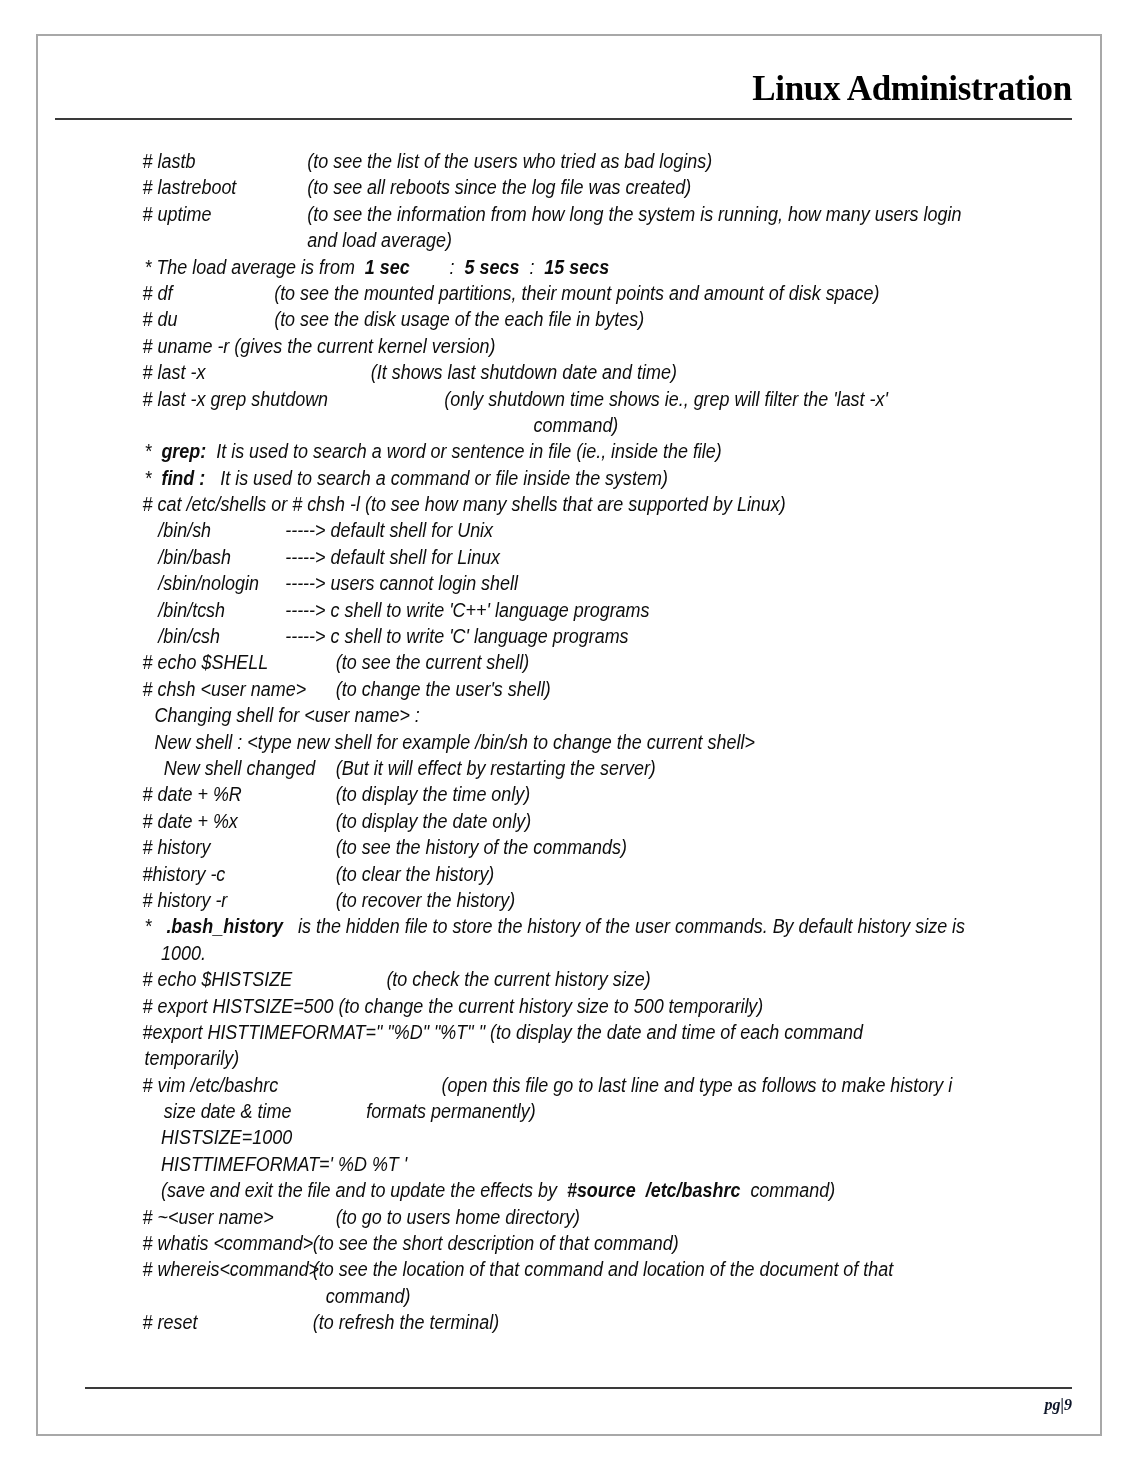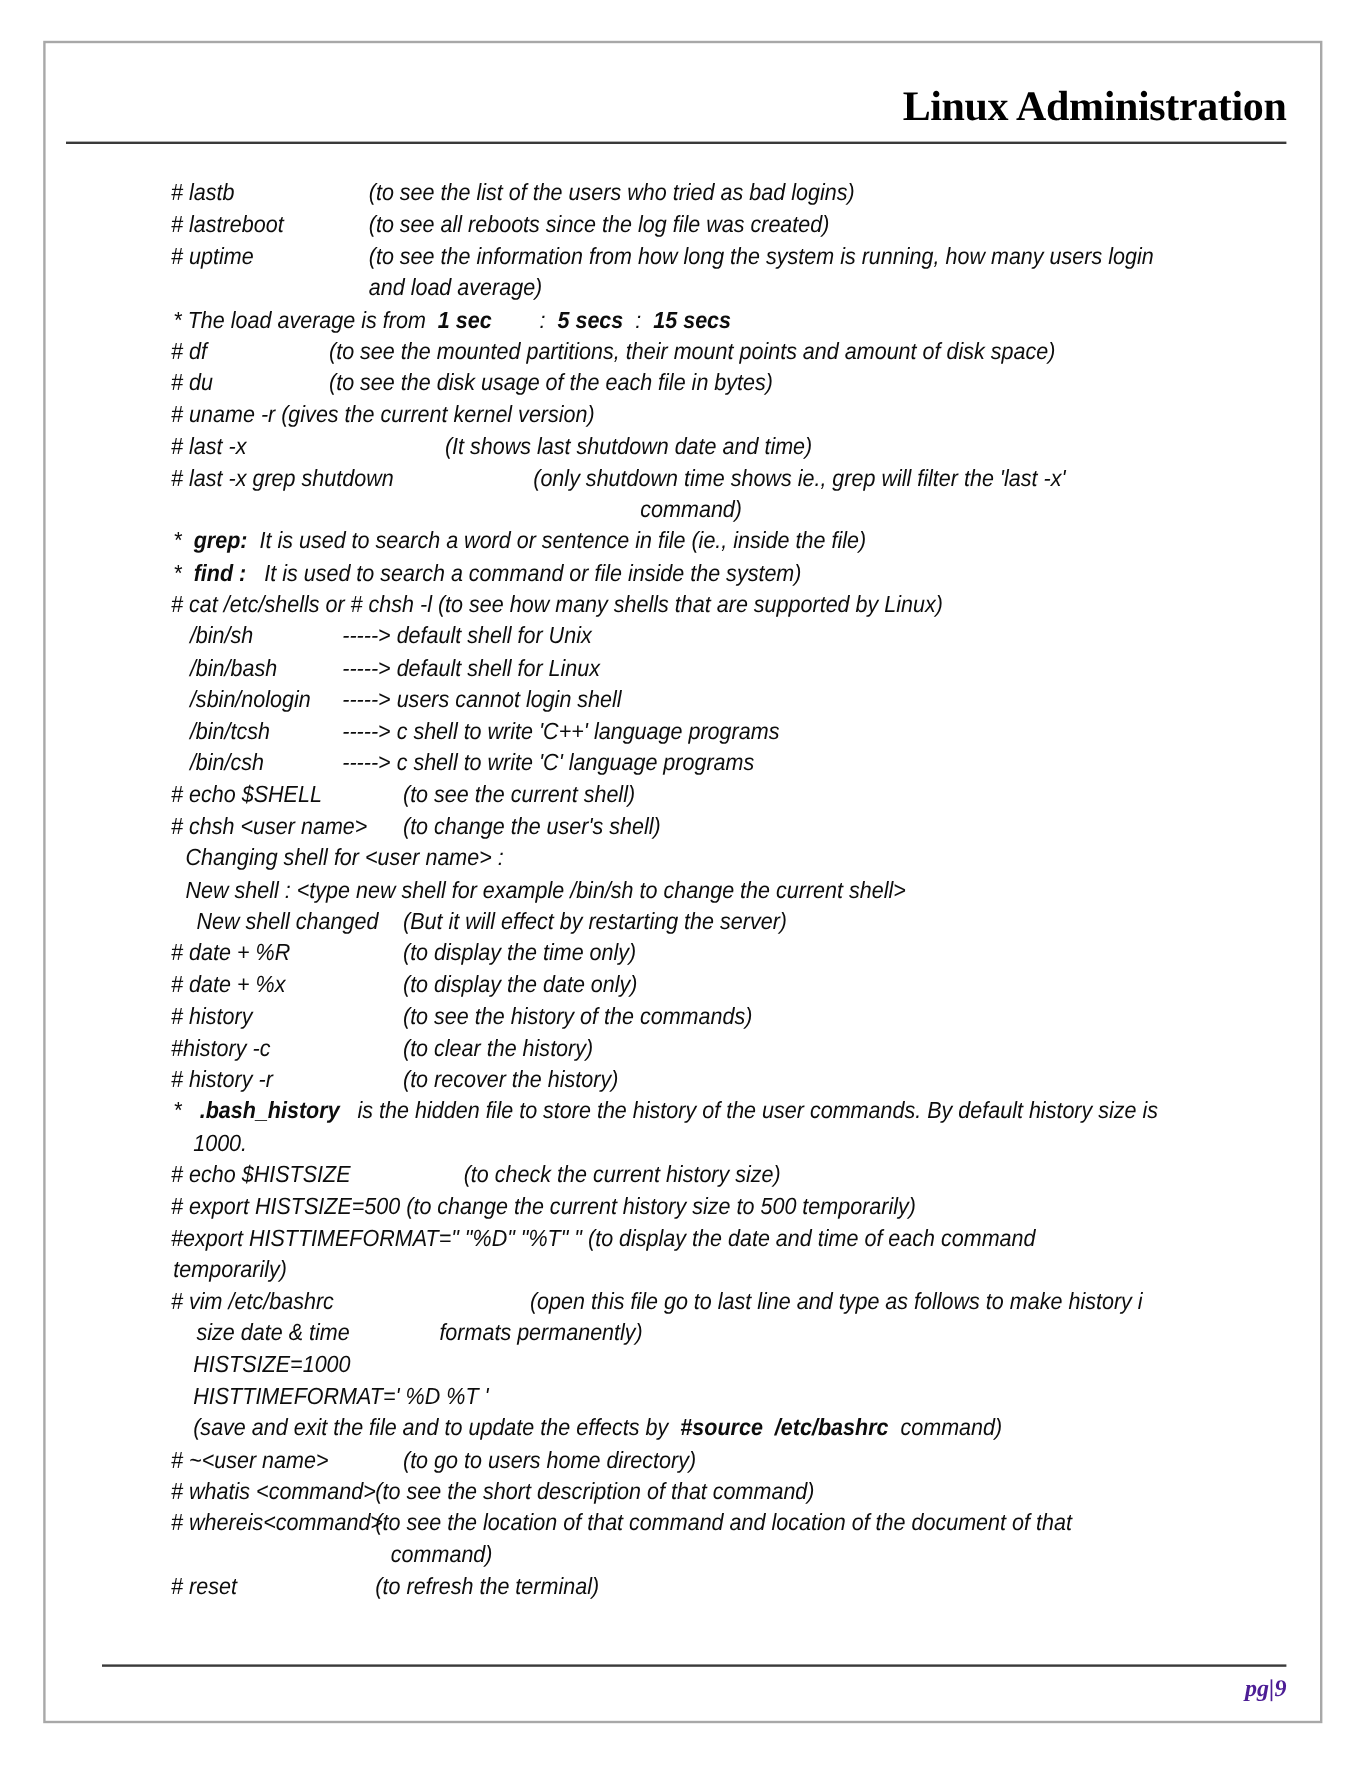--- a/index.html
+++ b/index.html
@@ -54,22 +54,22 @@
     height: 0;
     border-top: 2px solid #3a3a3a;
   }
   #page-number {
     position: absolute;
     right: 68px;
     top: 1396px;
     font-family: "Liberation Serif", "DejaVu Serif", serif;
     font-weight: bold;
     font-style: italic;
-    font-size: 20px;
-    color: #4c1d95;
+    font-size: 16px;
+    color: #0f172a;
     white-space: nowrap;
   }
   #content {
     position: absolute;
     left: 0;
     top: 148px;
     width: 960px;
   }
   .line {
     position: relative;

